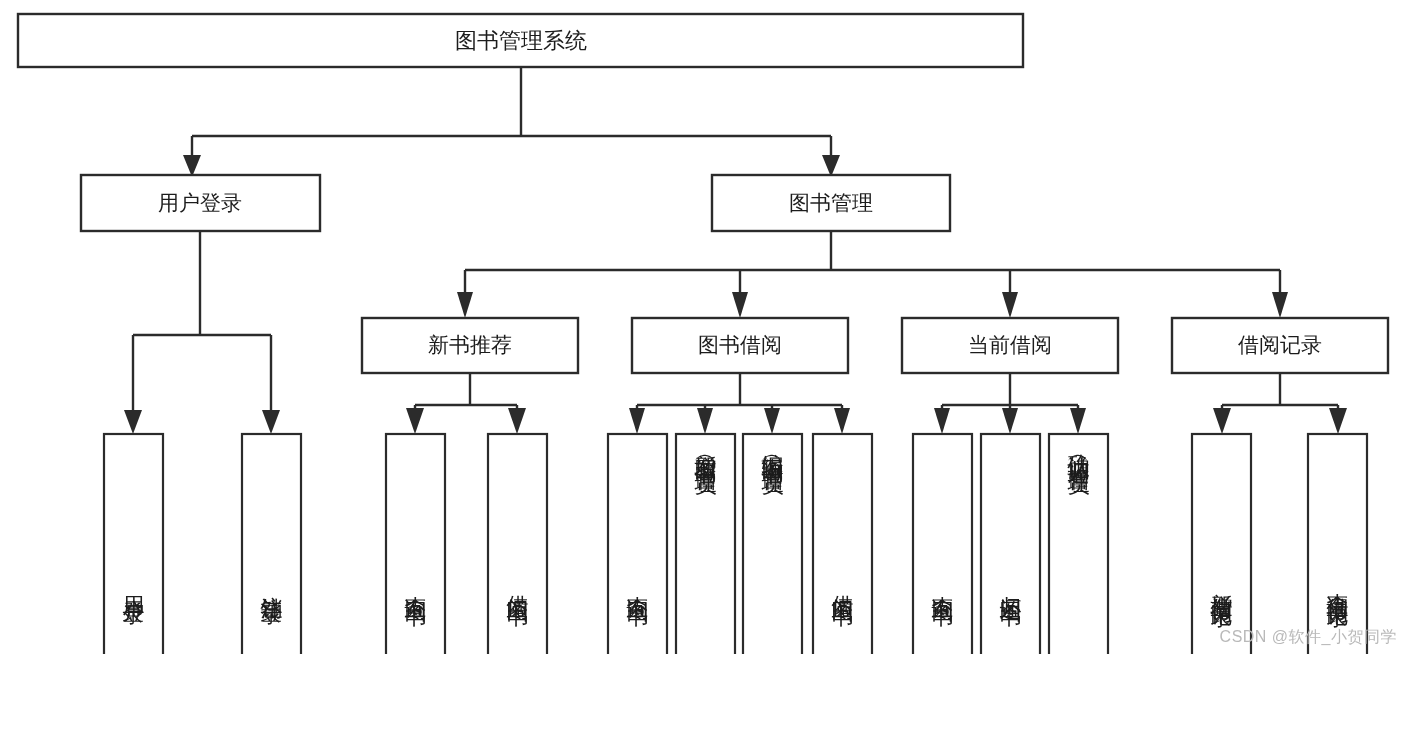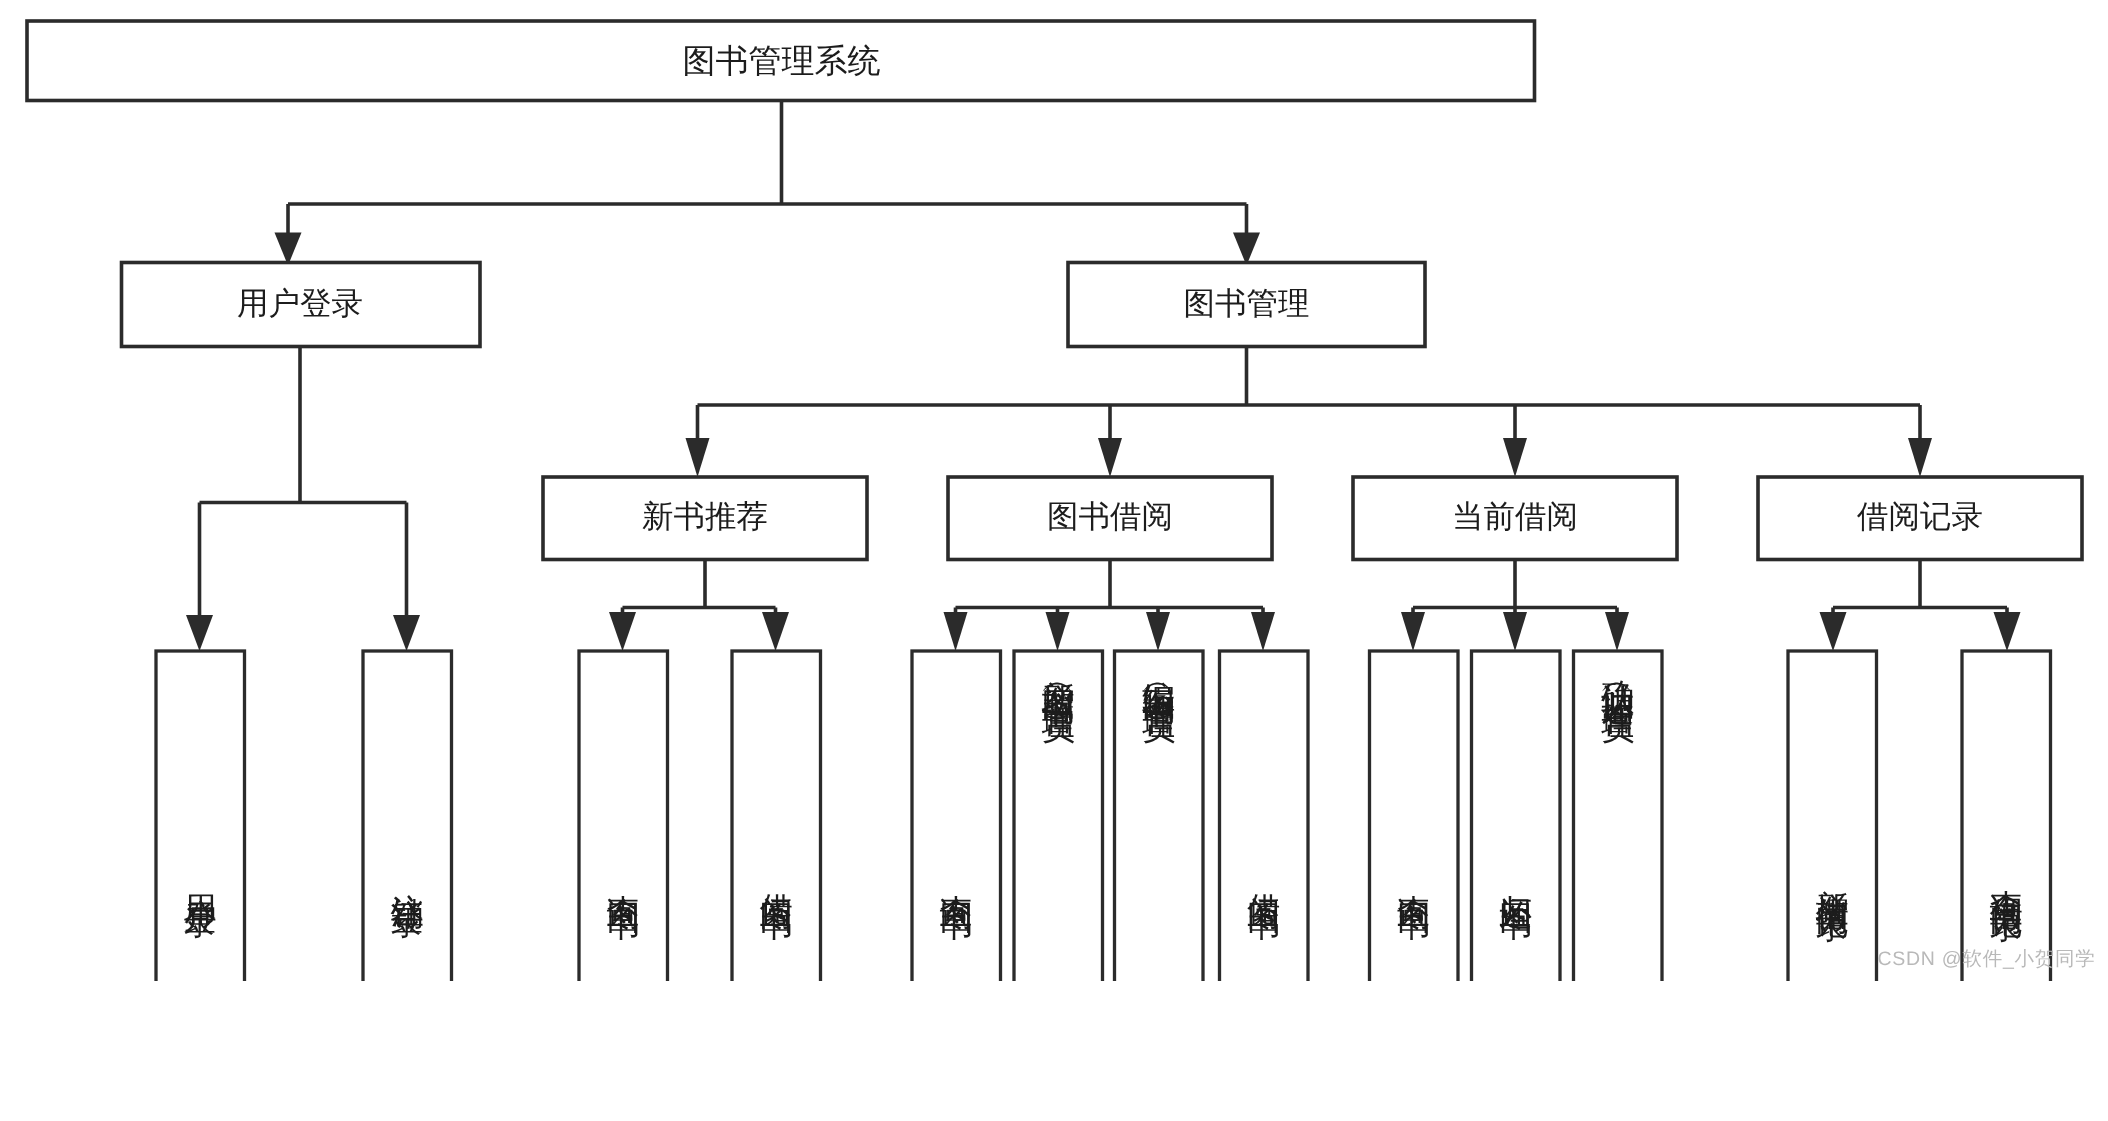--- a/index.html
+++ b/index.html
@@ -70,21 +70,21 @@
     line-height: 1.18;
     letter-spacing: 3px;
     color: #1c1c1c;
     white-space: nowrap;
   }
   .watermark {
     position: absolute;
     right: 8px;
     bottom: 6px;
     font-family: "Liberation Sans", "DejaVu Sans", sans-serif;
-    font-size: 13px;
+    font-size: 16px;
     color: #b9b9b9;
     letter-spacing: 0.5px;
     white-space: nowrap;
   }
 </style>
 </head>
 <body>
 
 <div id="diagram-root">
 

